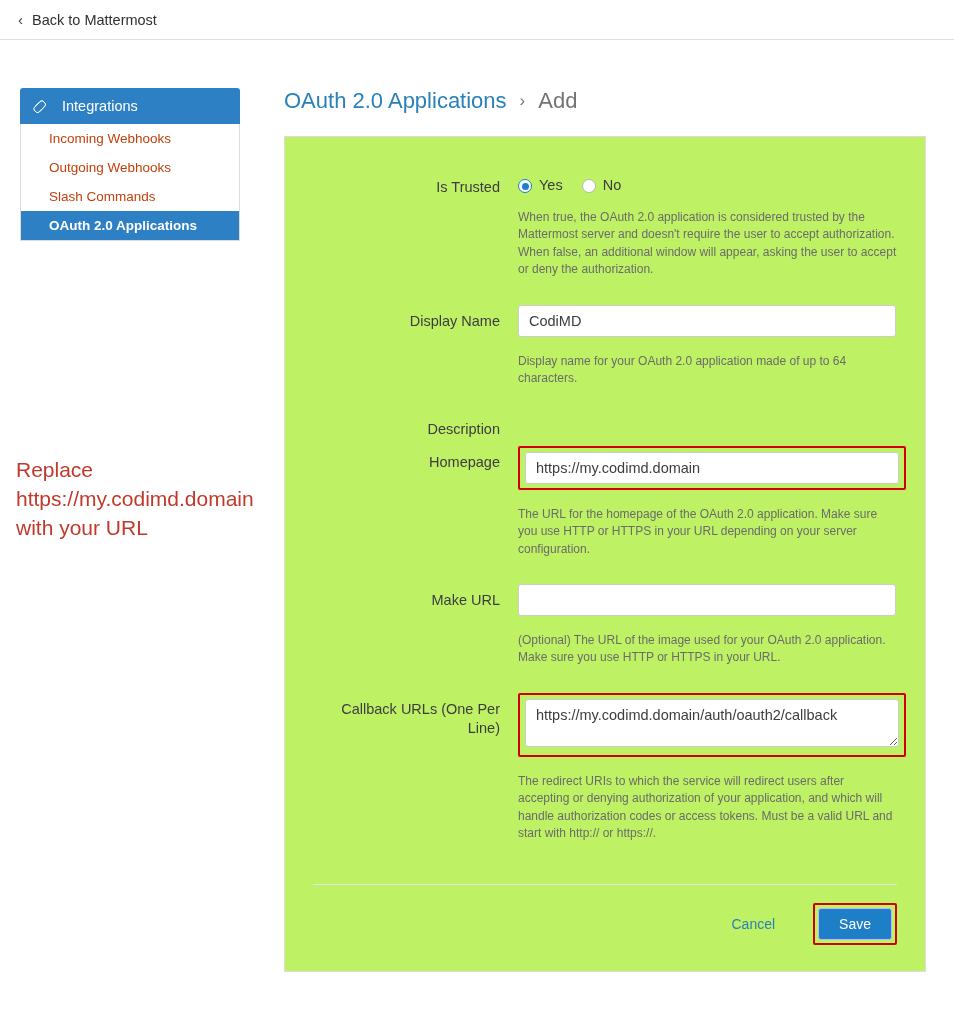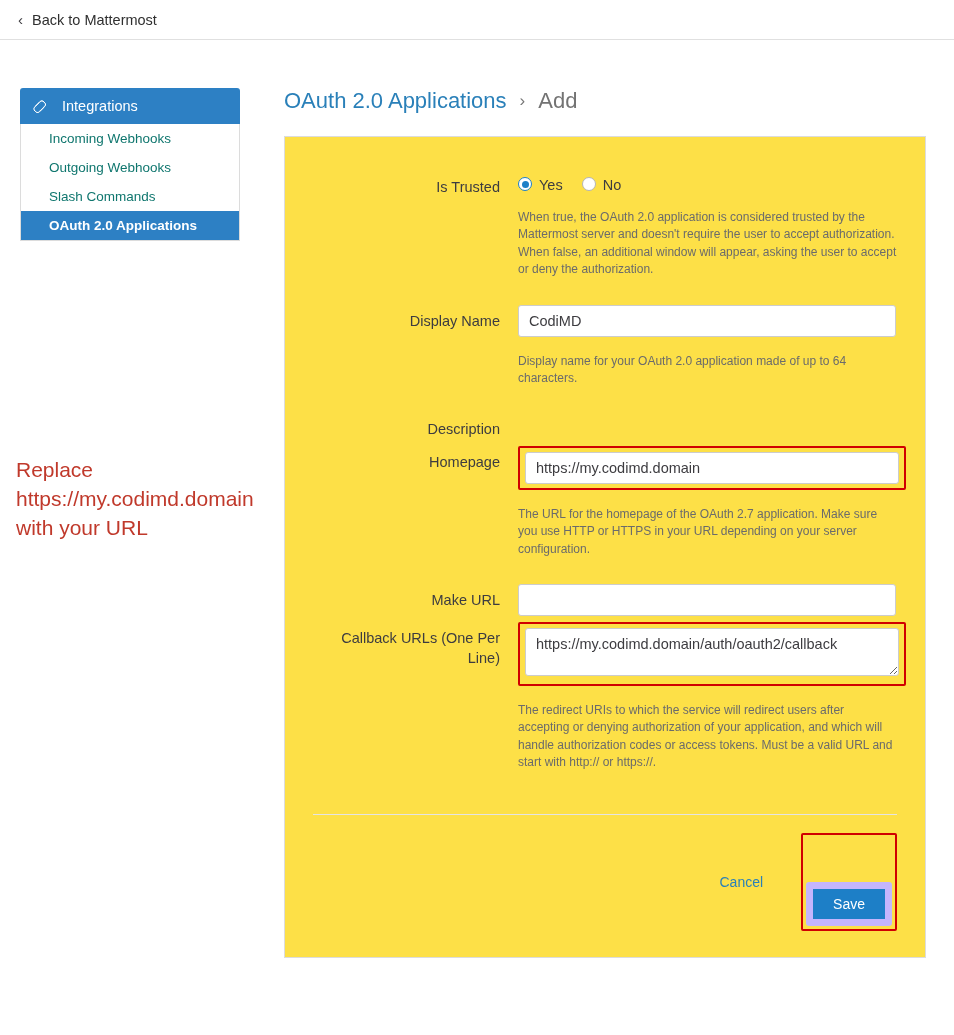--- a/index.html
+++ b/index.html
@@ -75,21 +75,21 @@
   .link-icon:before { left: 0; border-right: none; border-top-right-radius:0; border-bottom-right-radius:0;}
   .link-icon:after  { right: 0; border-left: none; border-top-left-radius:0; border-bottom-left-radius:0;}
 
   .sidebar-list {
     border: 1px solid #dcdcdc;
     border-top: none;
     background: #fff;
   }
   .sidebar-item {
     font-size: 13.5px;
-    color: #0f766e;
+    color: #c2410c;
     padding: 7px 12px 7px 28px;
     cursor: pointer;
     background: #fff;
   }
   .sidebar-item.active {
     background: #2d80c4;
     color: #ffffff;
     font-weight: bold;
     padding-left: 28px;
   }
@@ -113,21 +113,21 @@
     cursor: pointer;
   }
   .breadcrumb .sep {
     color: #777;
     font-size: 17px;
   }
   .breadcrumb .current { color: #737373; }
 
   .card {
     border: 1px solid #dcdcdc;
-    background: #fde047;
+    background: #bef264;
     padding: 34px 28px 22px 28px;
     width: 642px;
   }
 
   .form-row {
     display: flex;
     margin-bottom: 6px;
   }
   .form-label {
     width: 205px;
@@ -143,21 +143,21 @@
 
   .radio-group {
     display: flex;
     align-items: center;
     gap: 9px;
     padding-top: 6px;
     font-size: 14.5px;
   }
   .radio-group .opt {
     display: flex;
-    align-items: flex-start;
+    align-items: flex-end;
     gap: 7px;
     margin-right: 10px;
     cursor: pointer;
   }
   .radio {
     width: 14px; height: 14px;
     border-radius: 50%;
     border: 1px solid #b5b5b5;
     background: #fff;
     display: inline-block;
@@ -236,27 +236,26 @@
     padding: 6px 10px;
   }
   .save-wrap {
     border: 2px solid #d00000;
     padding: 3px;
     border-radius: 2px;
   }
   .save-btn {
     background: #1d7fc7;
     color: #fff;
-    border: 7px solid #c4b5fd;
+    border: 1px solid #c4b5fd;
     font-size: 14px;
     padding: 7px 20px;
     border-radius: 3px;
     cursor: pointer;
     font-family: "Liberation Sans", sans-serif;
-    margin-top: 44px;
   }
 
   
   .annotation {
     position: absolute;
     left: 16px;
     top: 456px;
     width: 250px;
     color: #c0392b;
     font-size: 21px;
@@ -334,28 +333,29 @@
       <div class="form-row">
         <div class="form-label">Description</div>
       </div>
 
       <div class="form-row">
         <div class="form-label">Homepage</div>
         <div class="form-field">
           <span class="highlight-box">
             <input class="text-input" type="text" value="https://my.codimd.domain" style="">
           </span>
-          <div class="help-text">The URL for the homepage of the OAuth 2.7 application. Make sure you use HTTP or HTTPS in your URL depending on your server configuration.</div>
+          <div class="help-text">The URL for the homepage of the OAuth 2.0 application. Make sure you use HTTP or HTTPS in your URL depending on your server configuration.</div>
         </div>
       </div>
 
       <div class="form-row">
         <div class="form-label">Make URL</div>
         <div class="form-field">
           <input class="text-input" type="text" value="" style="">
+          <div class="help-text">(Optional) The URL of the image used for your OAuth 2.0 application. Make sure you use HTTP or HTTPS in your URL.</div>
         </div>
       </div>
 
       <div class="form-row">
         <div class="form-label">Callback URLs (One Per Line)</div>
         <div class="form-field">
           <span class="highlight-box">
             <textarea class="text-input" style="">https://my.codimd.domain/auth/oauth2/callback</textarea>
           </span>
           <div class="help-text">The redirect URIs to which the service will redirect users after accepting or denying authorization of your application, and which will handle authorization codes or access tokens. Must be a valid URL and start with http:// or https://.</div>

